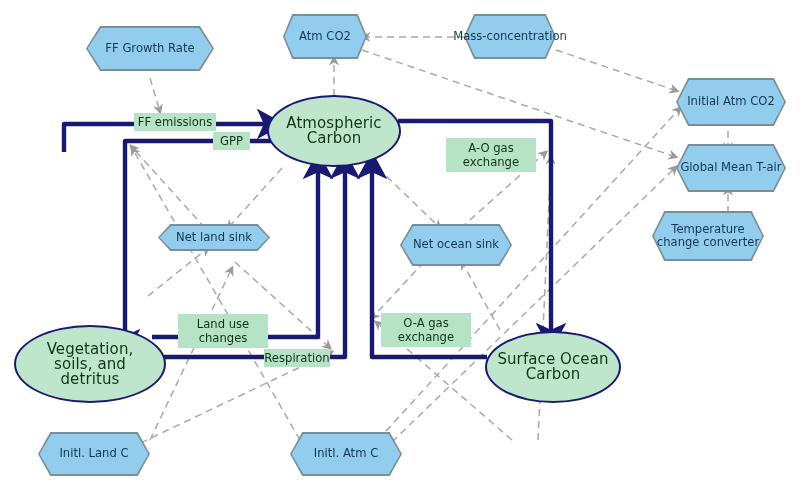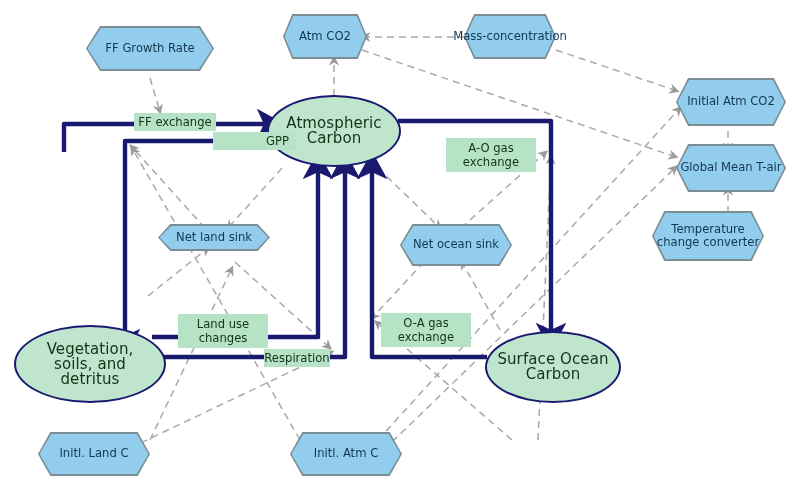--- a/index.html
+++ b/index.html
@@ -190,24 +190,24 @@
 
   <div class="node stock" style="left:14px;  top:325px; width:152px; height:78px;">
     <span style="padding:0 10px">Vegetation, soils, and detritus</span>
   </div>
 
   <div class="node stock" style="left:485px; top:331px; width:136px; height:72px;">
     <span>Surface Ocean Carbon</span>
   </div>
 
   <div class="flowlabel" style="left:134px; top:113px; width:82px;  height:18px;">
-    <span>FF exchange</span>
-  </div>
-
-  <div class="flowlabel" style="left:213px; top:132px; width:37px;  height:18px;padding-left:46px;">
+    <span>FF emissions</span>
+  </div>
+
+  <div class="flowlabel" style="left:213px; top:132px; width:37px;  height:18px;">
     <span>GPP</span>
   </div>
 
   <div class="flowlabel" style="left:178px; top:314px; width:90px;  height:34px;">
     <span>Land use changes</span>
   </div>
 
   <div class="flowlabel" style="left:264px; top:349px; width:66px;  height:18px;">
     <span>Respiration</span>
   </div>

